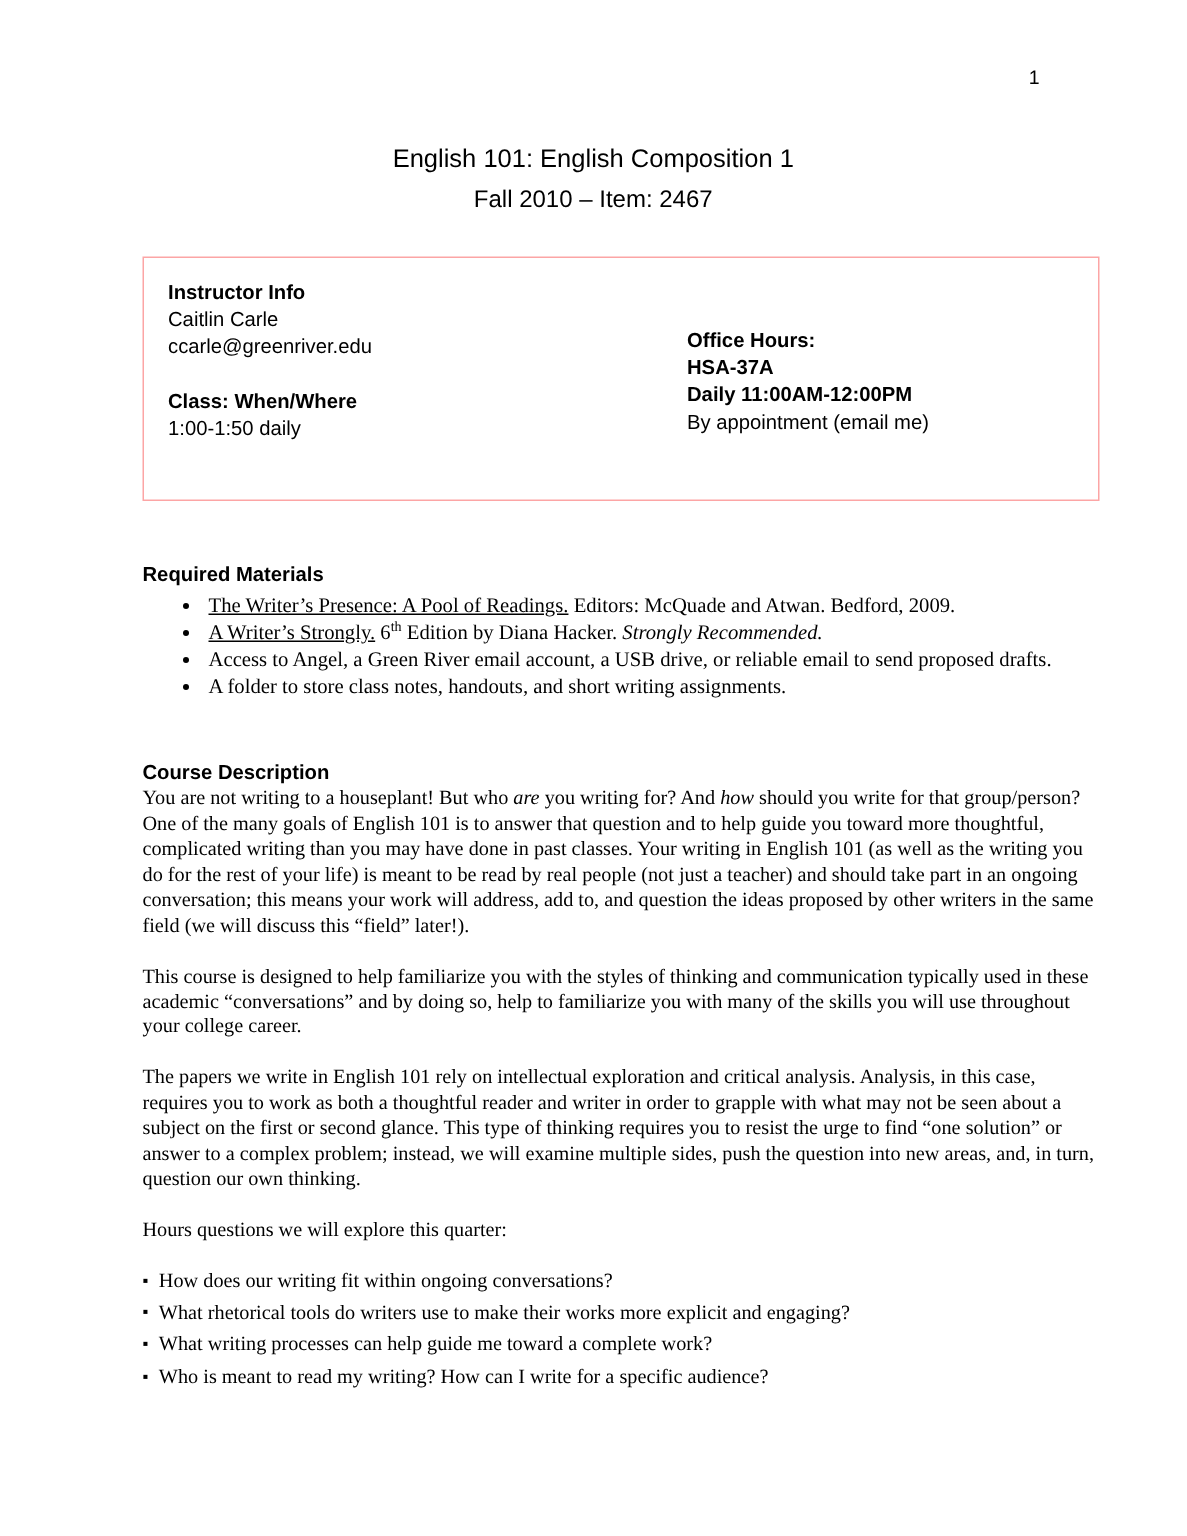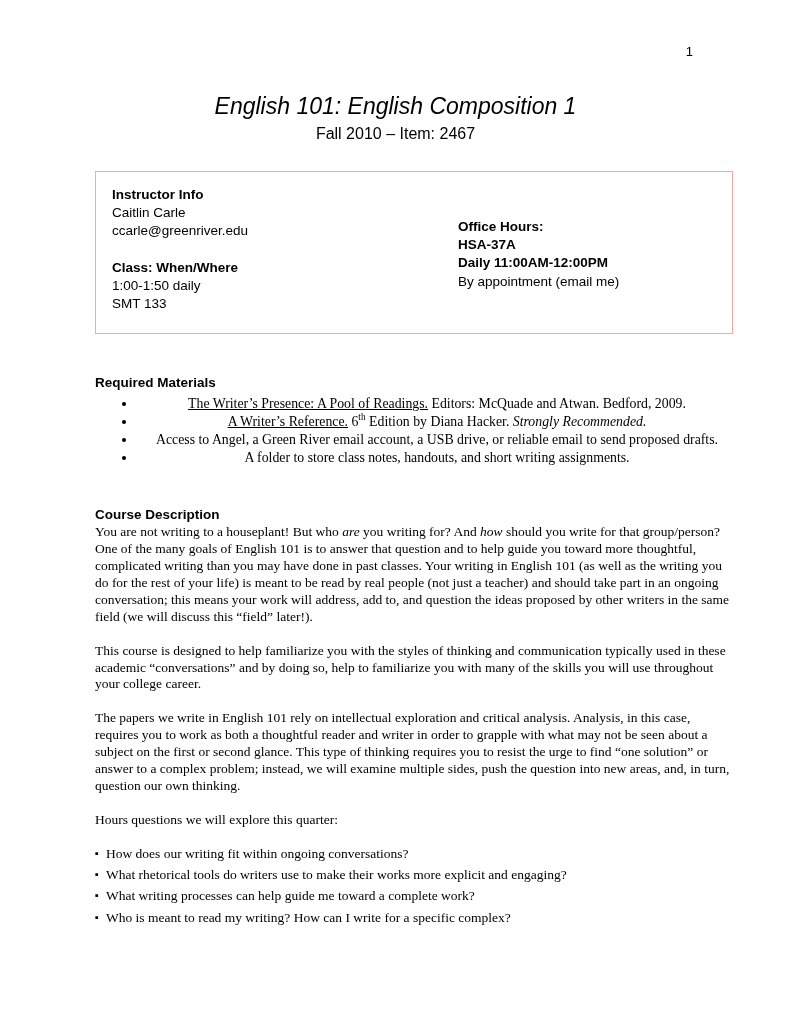--- a/index.html
+++ b/index.html
@@ -19,21 +19,21 @@
     top: 44px;
     right: 98px;
     font-family: "Liberation Sans", sans-serif;
     font-size: 13px;
   }
   .doc-header {
     margin-top: 92px;
     text-align: center;
     font-family: "Liberation Sans", sans-serif;
   }
-  .doc-title { font-size: 23px; line-height: 28px; font-style: italic; }
+  .doc-title { font-size: 17px; line-height: 28px; }
   .doc-subtitle { font-size: 16px; line-height: 22px; margin-top: 3px; }
 
   .info-box {
     margin: 26px 58px 0 95px;
     border: 1px solid #fca5a5;
     padding: 14px 16px 18px 16px;
     display: flex;
     font-family: "Liberation Sans", sans-serif;
     font-size: 13.5px;
     line-height: 1.35;
@@ -54,21 +54,20 @@
     line-height: 18px;
   }
   .body-text { font-size: 13.5px; line-height: 1.25; }
 
   ul.materials-list {
     list-style: disc;
     margin: 3px 0 0 0;
     padding-left: 42px;
     font-size: 13.8px;
     line-height: 1.24;
-    text-align: center;
   }
   ul.materials-list li { margin-bottom: 1px; padding-left: 2px; }
 
   .u { text-decoration: underline; }
   .i { font-style: italic; }
   sup { font-size: 0.68em; line-height: 0; }
 
   .course-desc { }
   .course-desc p { margin: 0 0 17px 0; }
   .course-desc .section-heading { margin-bottom: 0px; }
@@ -100,52 +99,51 @@
   </div>
 
   <div class="info-box">
     <div class="info-left">
       <div class="b">Instructor Info</div>
       <div>Caitlin Carle</div>
       <div>ccarle@greenriver.edu</div>
       <div class="spacer"></div>
       <div class="b">Class: When/Where</div>
       <div>1:00-1:50 daily</div>
-      <div>SMT 133</div>
     </div>
     <div class="info-right">
       <div class="b">Office Hours:</div>
       <div class="b">HSA-37A</div>
       <div class="b">Daily 11:00AM-12:00PM</div>
       <div>By appointment (email me)</div>
     </div>
   </div>
 
   <div class="content">
 
     <div class="section">
       <div class="section-heading">Required Materials</div>
       <ul class="materials-list">
         <li><span class="u">The Writer’s Presence: A Pool of Readings.</span><span> Editors: McQuade and Atwan.  Bedford, 2009.</span></li>
-        <li><span class="u">A Writer’s Reference.</span><span> 6</span><sup>th</sup><span> Edition by Diana Hacker. </span><span class="i">Strongly Recommended.</span></li>
+        <li><span class="u">A Writer’s Strongly.</span><span> 6</span><sup>th</sup><span> Edition by Diana Hacker. </span><span class="i">Strongly Recommended.</span></li>
         <li><span>Access to Angel, a Green River email account, a USB drive, or reliable email to send proposed drafts.</span></li>
         <li><span>A folder to store class notes, handouts, and short writing assignments.</span></li>
       </ul>
     </div>
 
     <div class="section course-desc body-text">
       <div class="section-heading">Course Description</div>
       <p><span>You are not writing to a houseplant! But who </span><span class="i">are</span><span> you writing for? And </span><span class="i">how</span><span> should you write for that group/person? One of the many goals of English 101 is to answer that question and to help guide you toward more thoughtful, complicated writing than you may have done in past classes. Your writing in English 101 (as well as the writing you do for the rest of your life) is meant to be read by real people (not just a teacher) and should take part in an ongoing conversation; this means your work will address, add to, and question the ideas proposed by other writers in the same field (we will discuss this “field” later!).</span></p>
       <p>This course is designed to help familiarize you with the styles of thinking and communication typically used in these academic “conversations” and by doing so, help to familiarize you with many of the skills you will use throughout your college career.</p>
       <p>The papers we write in English 101 rely on intellectual exploration and critical analysis. Analysis, in this case, requires you to work as both a thoughtful reader and writer in order to grapple with what may not be seen about a subject on the first or second glance. This type of thinking requires you to resist the urge to find “one solution” or answer to a complex problem; instead, we will examine multiple sides, push the question into new areas, and, in turn, question our own thinking.</p>
 
       <p class="questions-intro">Hours questions we will explore this quarter:</p>
       <ul class="questions-list">
         <li><span class="sq-bullet">▪</span><span>How does our writing fit within ongoing conversations?</span></li>
         <li><span class="sq-bullet">▪</span><span>What rhetorical tools do writers use to make their works more explicit and engaging?</span></li>
         <li><span class="sq-bullet">▪</span><span>What writing processes can help guide me toward a complete work?</span></li>
-        <li><span class="sq-bullet">▪</span><span>Who is meant to read my writing? How can I write for a specific complex?</span></li>
+        <li><span class="sq-bullet">▪</span><span>Who is meant to read my writing? How can I write for a specific audience?</span></li>
       </ul>
     </div>
 
   </div>
 
 </div>
 
 </body></html>

